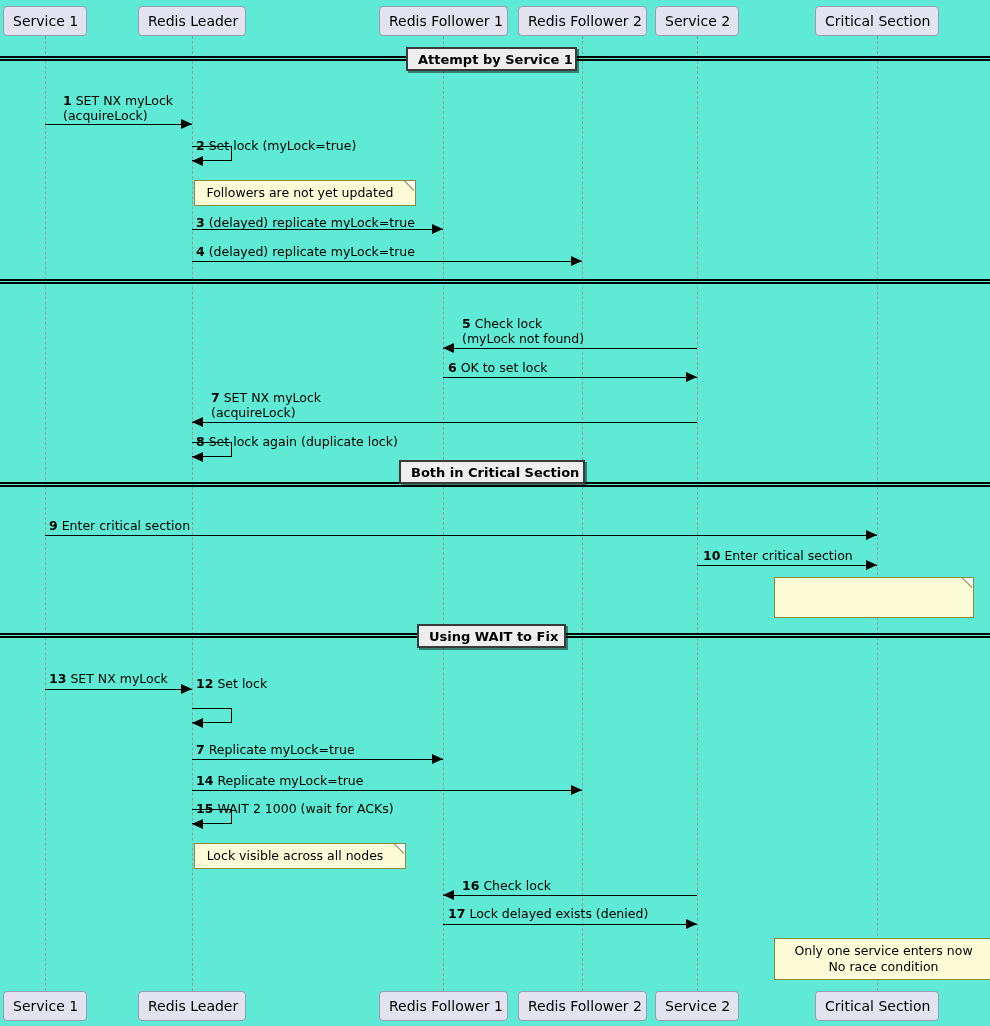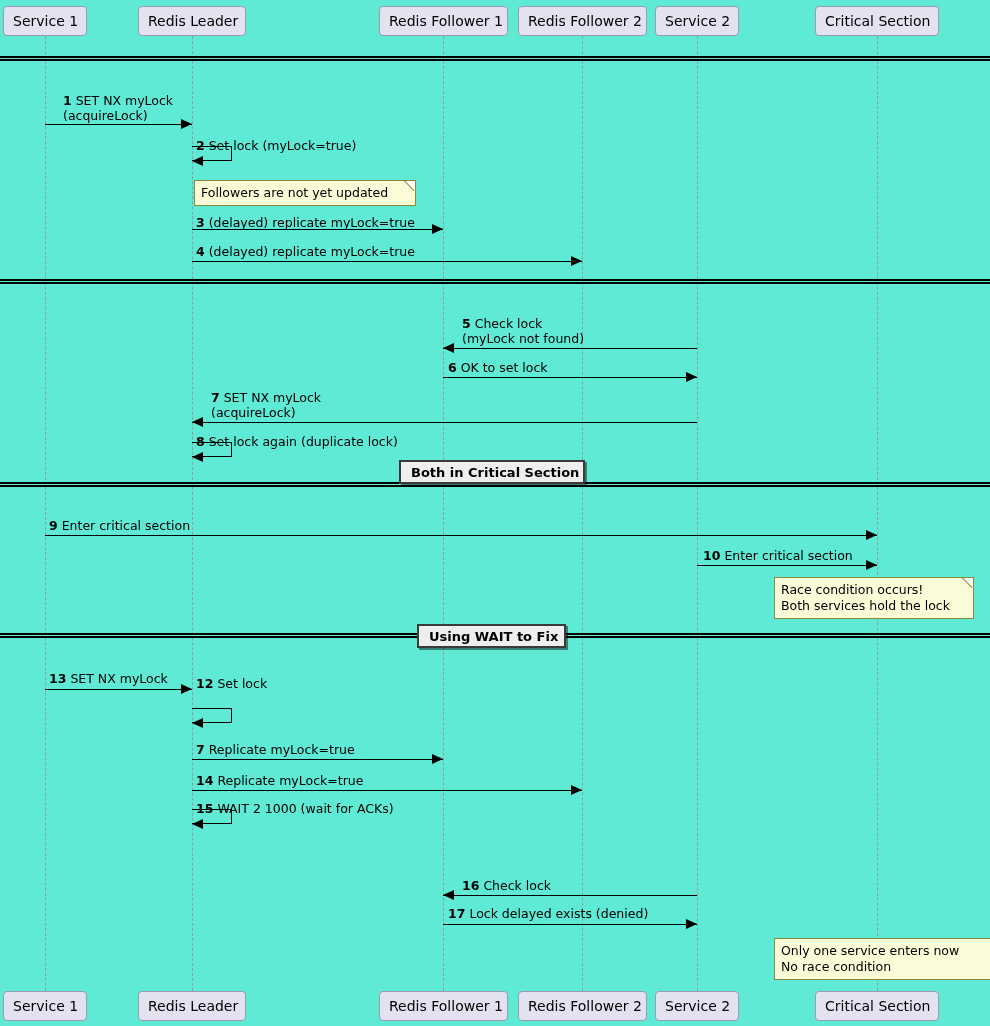--- a/index.html
+++ b/index.html
@@ -105,20 +105,21 @@
   .note {
     position: absolute;
     box-sizing: border-box;
     background: #fbfbd8;
     border: 1px solid #8a8a3a;
     font-size: 12.5px;
     line-height: 16px;
     padding: 4px 16px 4px 6px;
     white-space: pre;
     color: #000;
+    text-align: center;
   }
   .note .fold {
     position: absolute;
     top: 0;
     right: 0;
     width: 0;
     height: 0;
     border-left: 11px solid transparent;
     border-top: 11px solid #ffffff;
   }
@@ -158,20 +159,21 @@
     <div class="participant" style="left: 518px; top: 6px; width: 129px;"><span>Redis Follower 2</span></div>
     <div class="participant" style="left: 655px; top: 6px; width: 84px;"><span>Service 2</span></div>
     <div class="participant" style="left: 815px; top: 6px; width: 124px;"><span>Critical Section</span></div>
     <div class="participant" style="left: 3px; top: 991px; width: 84px;"><span>Service 1</span></div>
     <div class="participant" style="left: 138px; top: 991px; width: 108px;"><span>Redis Leader</span></div>
     <div class="participant" style="left: 379px; top: 991px; width: 129px;"><span>Redis Follower 1</span></div>
     <div class="participant" style="left: 518px; top: 991px; width: 129px;"><span>Redis Follower 2</span></div>
     <div class="participant" style="left: 655px; top: 991px; width: 84px;"><span>Service 2</span></div>
     <div class="participant" style="left: 815px; top: 991px; width: 124px;"><span>Critical Section</span></div>
     <div class="group-sep" style="top: 56px;"></div>
+    <div class="group-label" style="left: 406px; top: 47px; width: 171px;"><span>Attempt by Service 1</span></div>
     <div class="group-sep" style="top: 279px;"></div>
     <div class="group-sep" style="top: 482px;"></div>
     <div class="group-label" style="left: 399px; top: 460px; width: 186px;"><span>Both in Critical Section</span></div>
     <div class="group-sep" style="top: 633px;"></div>
     <div class="group-label" style="left: 417px; top: 624px; width: 149px;"><span>Using WAIT to Fix</span></div>
     <div>
       <div class="msg-line" style="left: 45px; top: 124px; width: 147px;"></div>
       <div class="arrowhead right" style="left: 181px; top: 119px;"></div>
       <div class="msg-label" style="left: 63px; top: 93px;"><span class="msg-num">1</span> <span>SET NX myLock
 (acquireLock)</span></div>
@@ -252,17 +254,17 @@
       <div class="msg-line" style="left: 443px; top: 895px; width: 254px;"></div>
       <div class="arrowhead left" style="left: 443px; top: 890px;"></div>
       <div class="msg-label" style="left: 462px; top: 878px;"><span class="msg-num">16</span> <span>Check lock</span></div>
     </div>
     <div>
       <div class="msg-line" style="left: 443px; top: 924px; width: 254px;"></div>
       <div class="arrowhead right" style="left: 686px; top: 919px;"></div>
       <div class="msg-label" style="left: 448px; top: 906px;"><span class="msg-num">17</span> <span>Lock delayed exists (denied)</span></div>
     </div>
     <div class="note" style="left: 194px; top: 180px; width: 222px; min-height: 25px;"><span>Followers are not yet updated</span><div class="fold"></div><div class="fold-edge"></div></div>
-    <div class="note" style="left: 774px; top: 577px; width: 200px; min-height: 41px;"><span>Race condition occurs!
-Both services hold the lock</span><div class="fold"></div><div class="fold-edge"></div></div>
+    <div class="note" style="left: 774px; top: 577px; width: 200px; min-height: 41px;"><div class="fold"></div><div class="fold-edge"></div></div>
+    <div class="note" style="left: 194px; top: 843px; width: 212px; min-height: 25px;"><span>Lock visible across all nodes</span><div class="fold"></div><div class="fold-edge"></div></div>
     <div class="note" style="left: 774px; top: 938px; width: 229px; min-height: 41px;"><span>Only one service enters now
 No race condition</span><div class="fold"></div><div class="fold-edge"></div></div>
   </div>
 
 </body></html>

